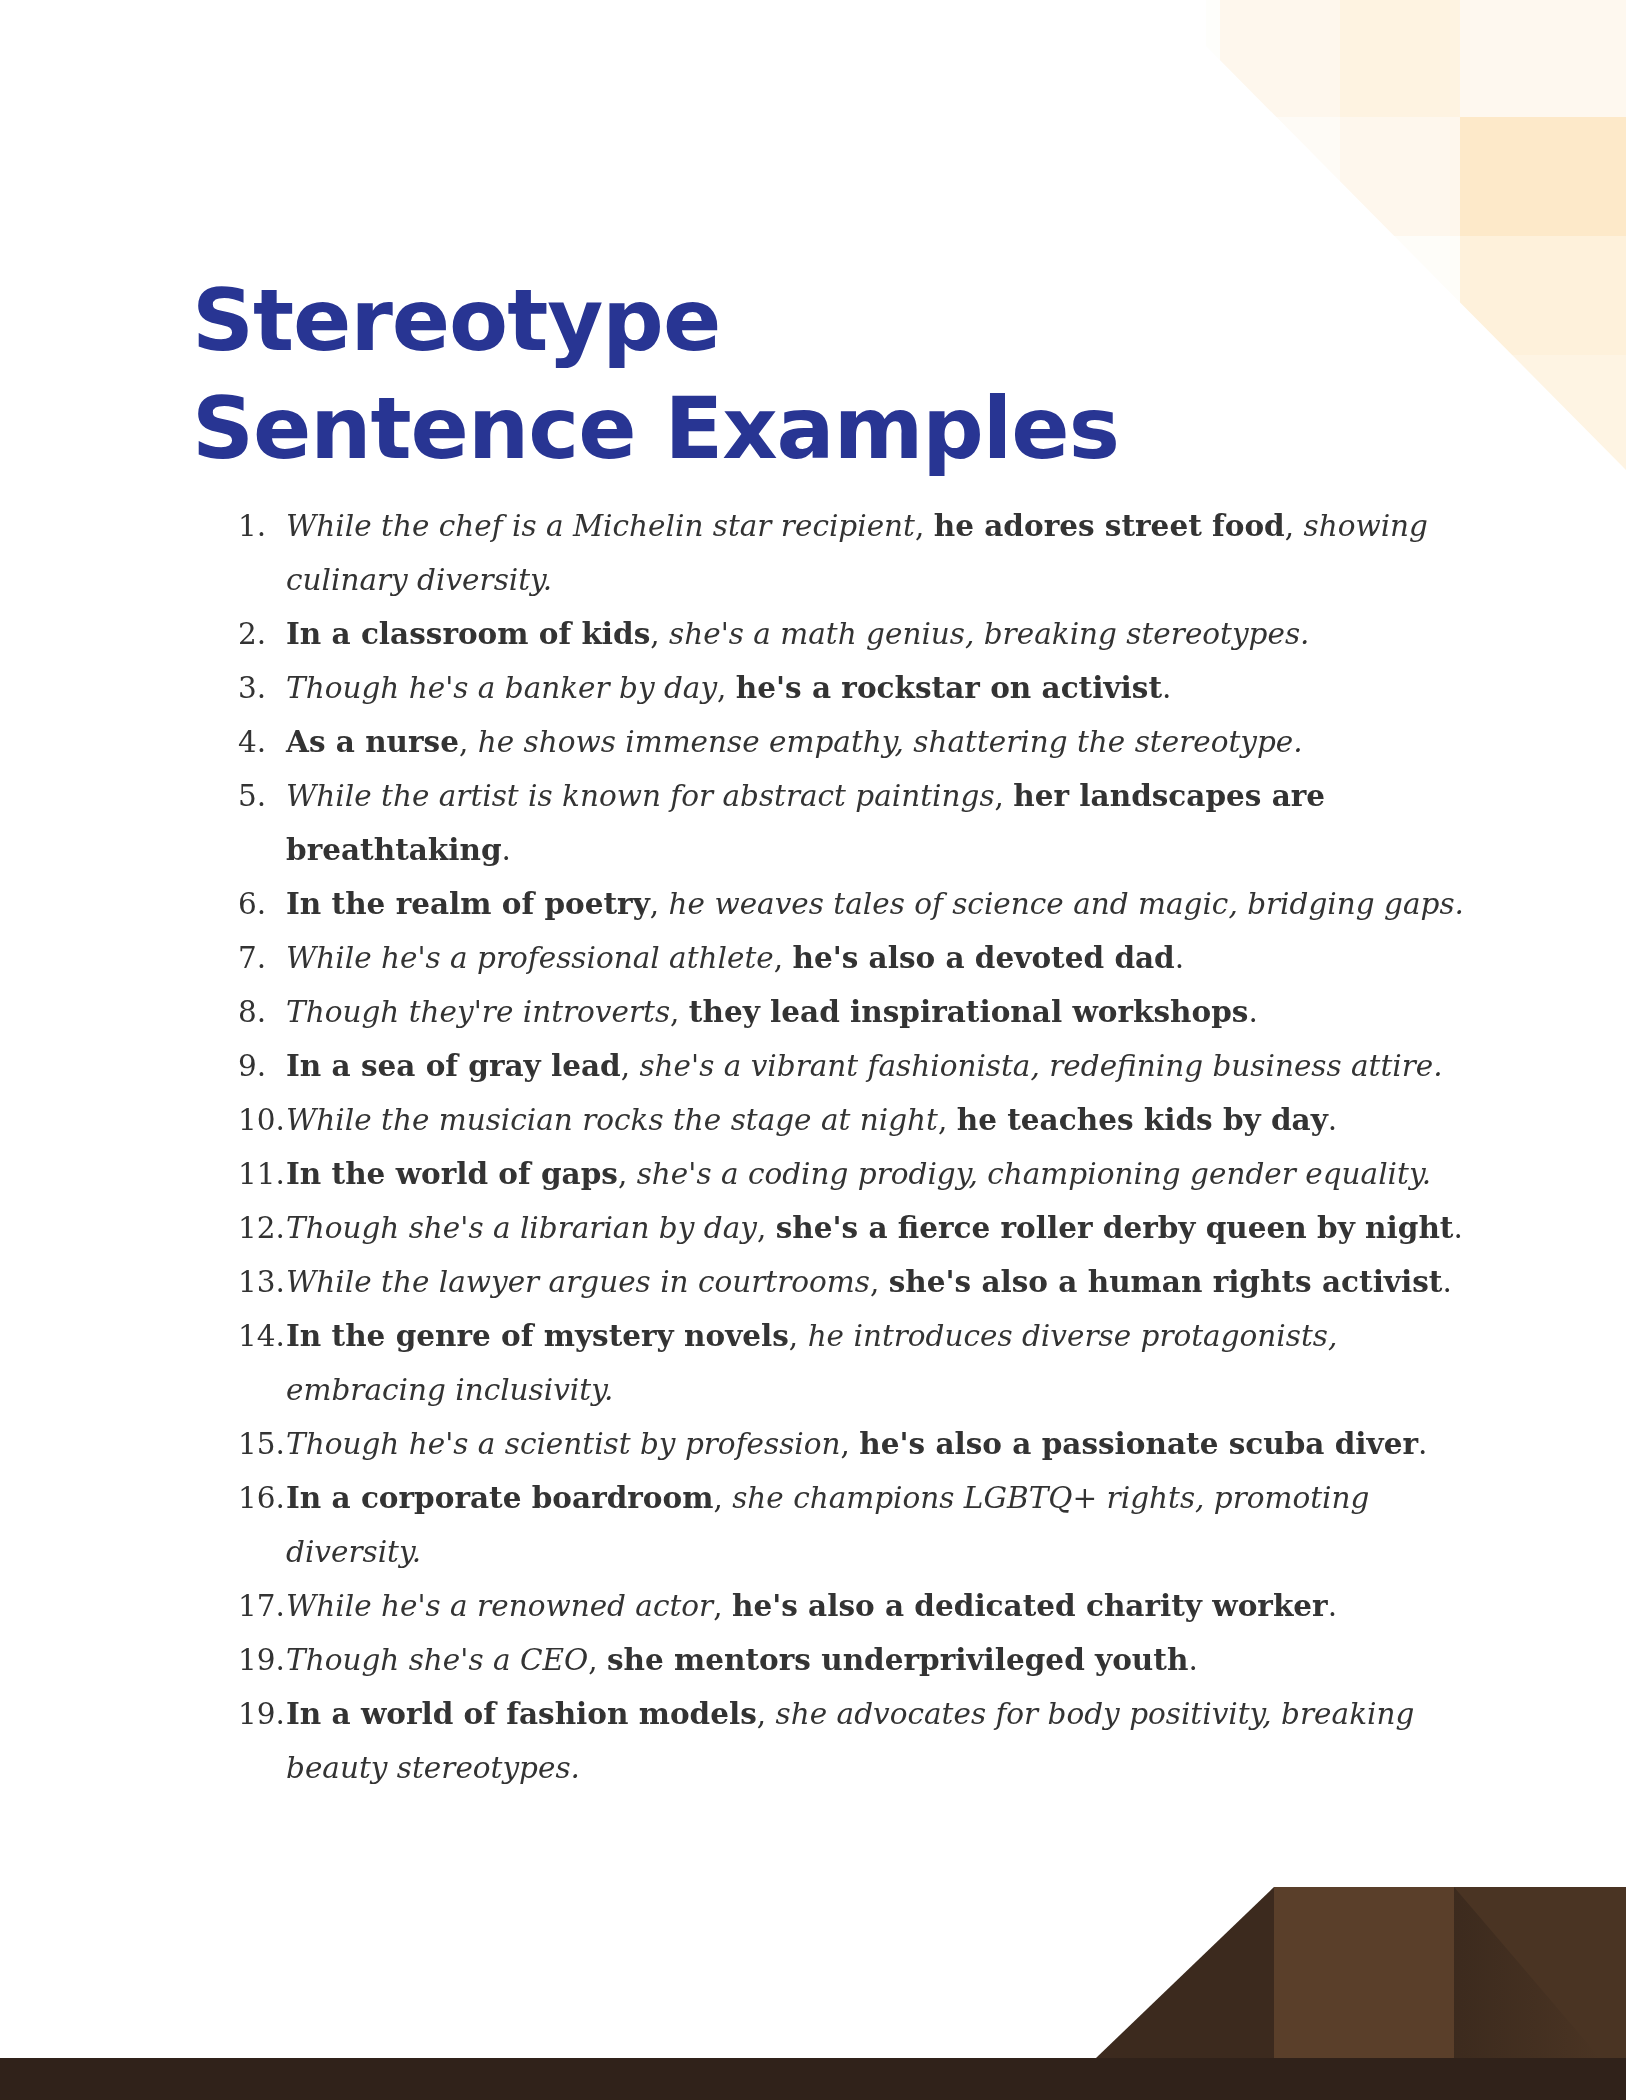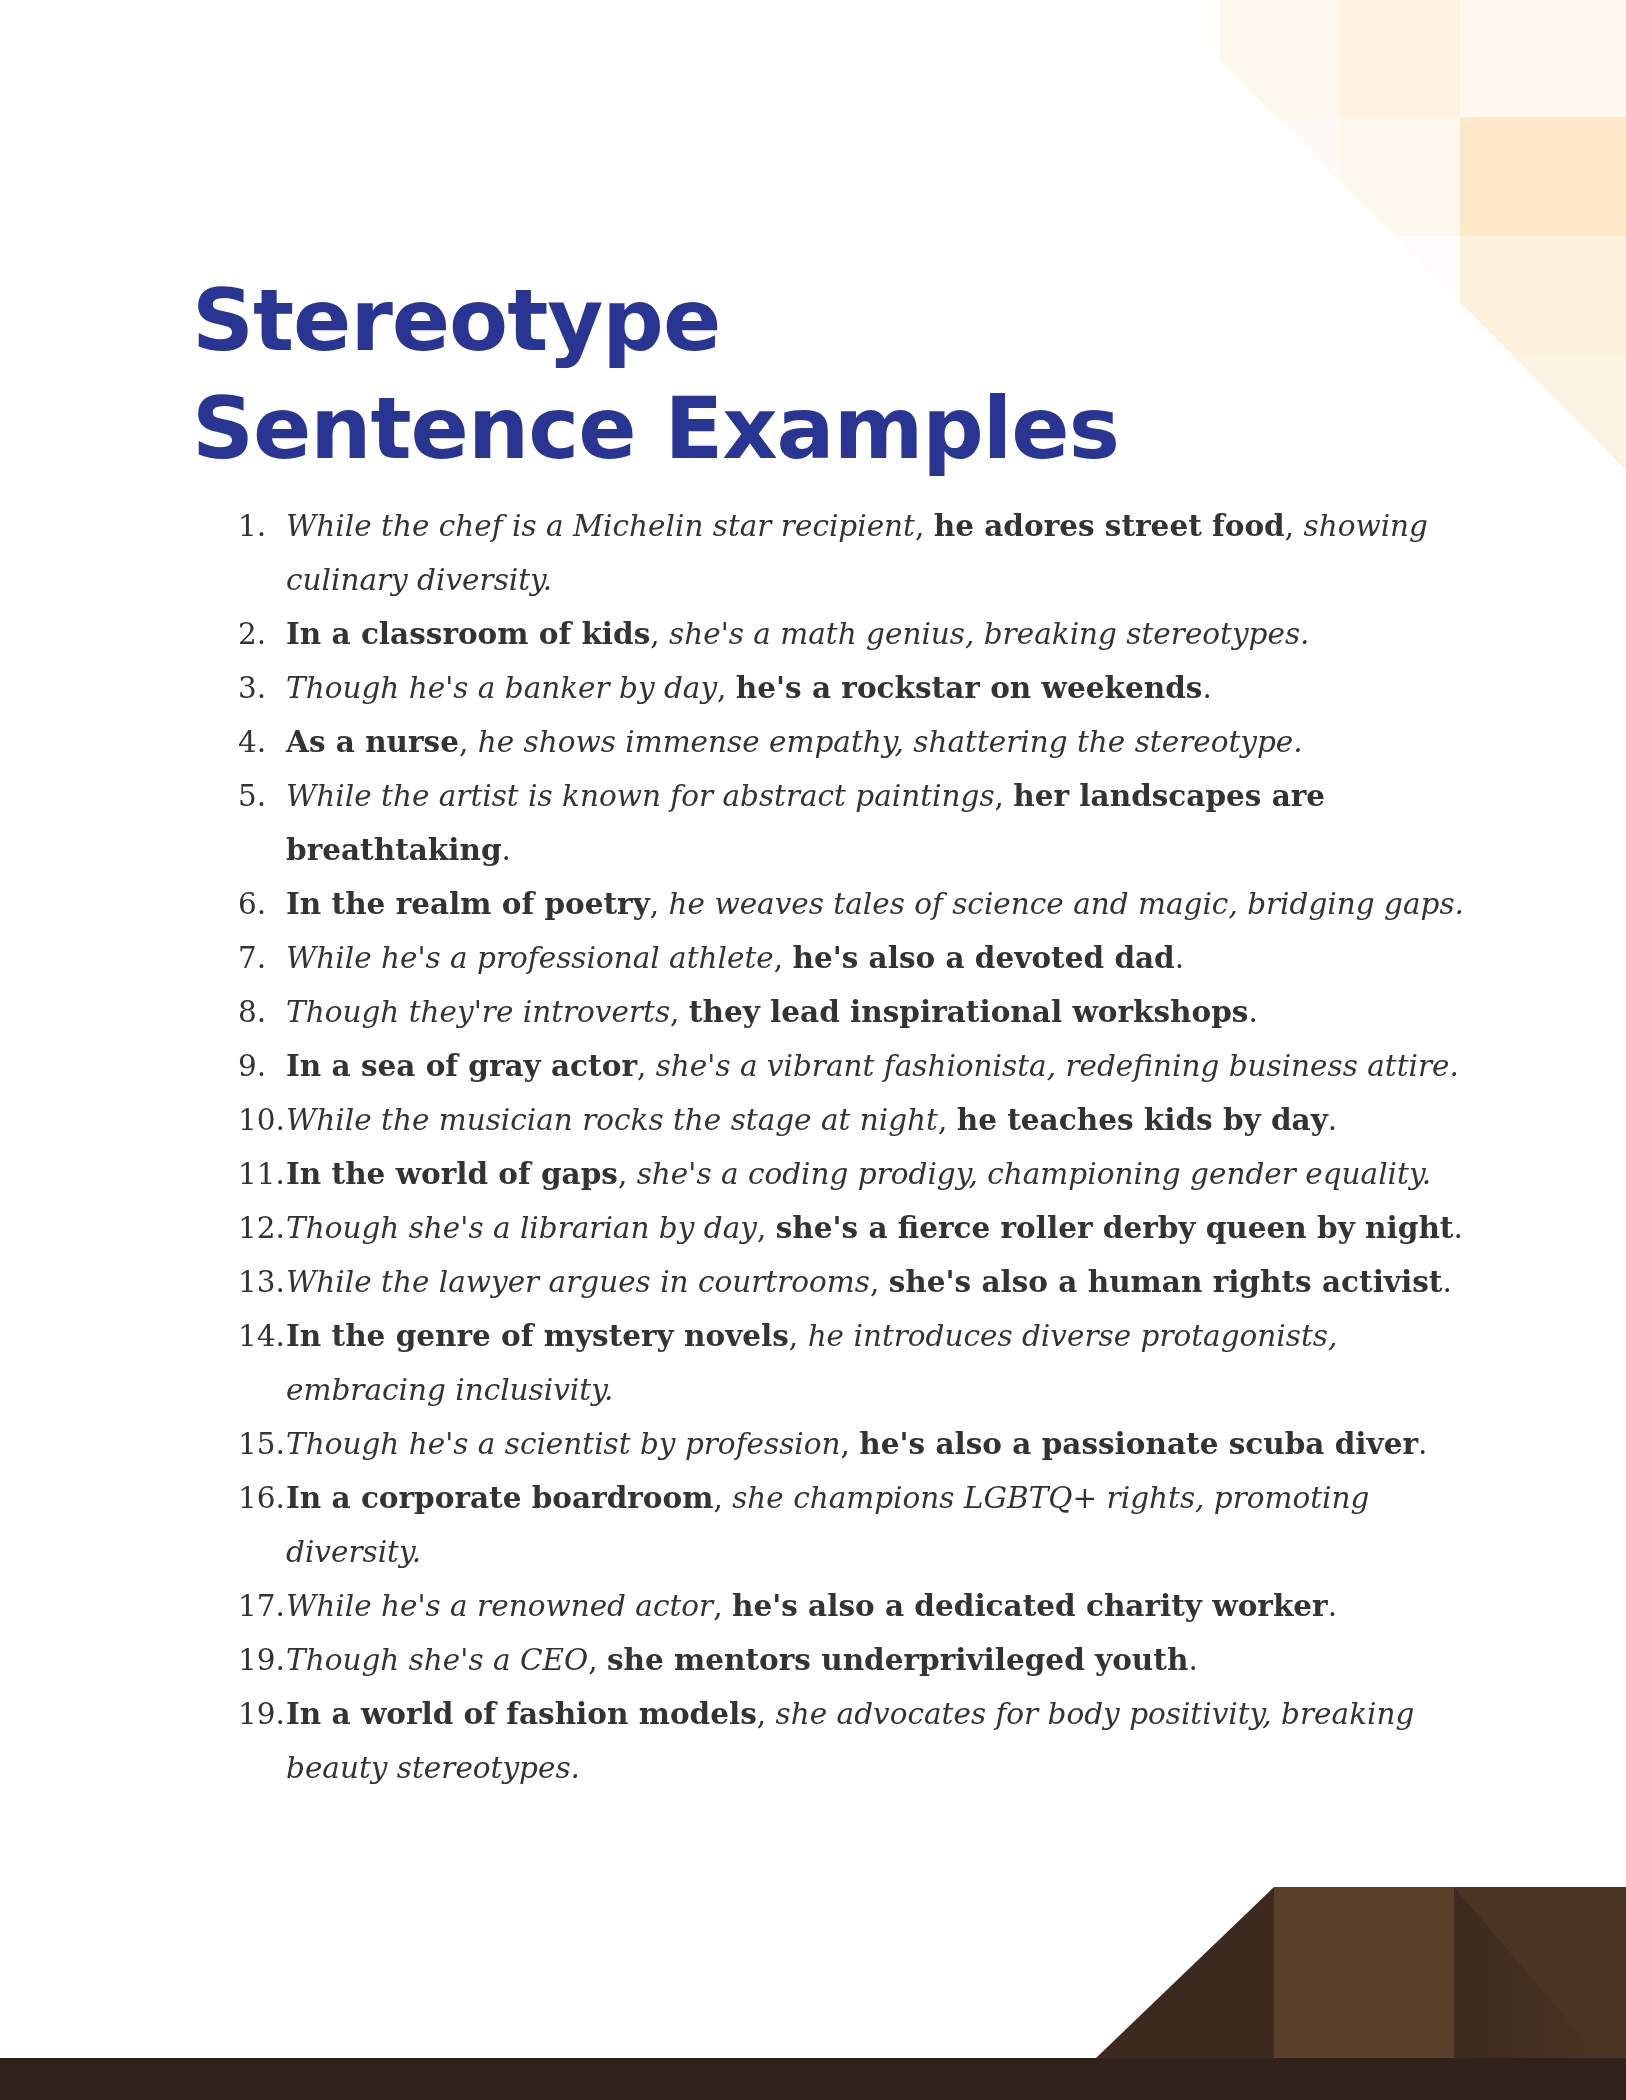--- a/index.html
+++ b/index.html
@@ -97,27 +97,27 @@
   </svg>
 
   <h1 class="title" style="color: rgb(40, 53, 147);">
     <span>Stereotype</span>
     <span>Sentence Examples</span>
   </h1>
 
   <ol class="list" id="examples-list" style="color: rgb(51, 51, 51);">
       <li><span class="num">1.</span><span class="seg-i">While the chef is a Michelin star recipient</span><span class="seg-r">, </span><span class="seg-b">he adores street food</span><span class="seg-r">, </span><span class="seg-i">showing culinary diversity.</span></li>
       <li><span class="num">2.</span><span class="seg-b">In a classroom of kids</span><span class="seg-r">, </span><span class="seg-i">she's a math genius, breaking stereotypes.</span></li>
-      <li><span class="num">3.</span><span class="seg-i">Though he's a banker by day</span><span class="seg-r">, </span><span class="seg-b">he's a rockstar on weekends</span><span class="seg-r">.</span></li>
+      <li><span class="num">3.</span><span class="seg-i">Though he's a banker by day</span><span class="seg-r">, </span><span class="seg-b">he's a rockstar on activist</span><span class="seg-r">.</span></li>
       <li><span class="num">4.</span><span class="seg-b">As a nurse</span><span class="seg-r">, </span><span class="seg-i">he shows immense empathy, shattering the stereotype.</span></li>
       <li><span class="num">5.</span><span class="seg-i">While the artist is known for abstract paintings</span><span class="seg-r">, </span><span class="seg-b">her landscapes are breathtaking</span><span class="seg-r">.</span></li>
       <li><span class="num">6.</span><span class="seg-b">In the realm of poetry</span><span class="seg-r">, </span><span class="seg-i">he weaves tales of science and magic, bridging gaps.</span></li>
       <li><span class="num">7.</span><span class="seg-i">While he's a professional athlete</span><span class="seg-r">, </span><span class="seg-b">he's also a devoted dad</span><span class="seg-r">.</span></li>
       <li><span class="num">8.</span><span class="seg-i">Though they're introverts</span><span class="seg-r">, </span><span class="seg-b">they lead inspirational workshops</span><span class="seg-r">.</span></li>
-      <li><span class="num">9.</span><span class="seg-b">In a sea of gray actor</span><span class="seg-r">, </span><span class="seg-i">she's a vibrant fashionista, redefining business attire.</span></li>
+      <li><span class="num">9.</span><span class="seg-b">In a sea of gray lead</span><span class="seg-r">, </span><span class="seg-i">she's a vibrant fashionista, redefining business attire.</span></li>
       <li><span class="num">10.</span><span class="seg-i">While the musician rocks the stage at night</span><span class="seg-r">, </span><span class="seg-b">he teaches kids by day</span><span class="seg-r">.</span></li>
       <li><span class="num">11.</span><span class="seg-b">In the world of gaps</span><span class="seg-r">, </span><span class="seg-i">she's a coding prodigy, championing gender equality.</span></li>
       <li><span class="num">12.</span><span class="seg-i">Though she's a librarian by day</span><span class="seg-r">, </span><span class="seg-b">she's a fierce roller derby queen by night</span><span class="seg-r">.</span></li>
       <li><span class="num">13.</span><span class="seg-i">While the lawyer argues in courtrooms</span><span class="seg-r">, </span><span class="seg-b">she's also a human rights activist</span><span class="seg-r">.</span></li>
       <li><span class="num">14.</span><span class="seg-b">In the genre of mystery novels</span><span class="seg-r">, </span><span class="seg-i">he introduces diverse protagonists, embracing inclusivity.</span></li>
       <li><span class="num">15.</span><span class="seg-i">Though he's a scientist by profession</span><span class="seg-r">, </span><span class="seg-b">he's also a passionate scuba diver</span><span class="seg-r">.</span></li>
       <li><span class="num">16.</span><span class="seg-b">In a corporate boardroom</span><span class="seg-r">, </span><span class="seg-i">she champions LGBTQ+ rights, promoting diversity.</span></li>
       <li><span class="num">17.</span><span class="seg-i">While he's a renowned actor</span><span class="seg-r">, </span><span class="seg-b">he's also a dedicated charity worker</span><span class="seg-r">.</span></li>
       <li><span class="num">19.</span><span class="seg-i">Though she's a CEO</span><span class="seg-r">, </span><span class="seg-b">she mentors underprivileged youth</span><span class="seg-r">.</span></li>
       <li><span class="num">19.</span><span class="seg-b">In a world of fashion models</span><span class="seg-r">, </span><span class="seg-i">she advocates for body positivity, breaking beauty stereotypes.</span></li>

